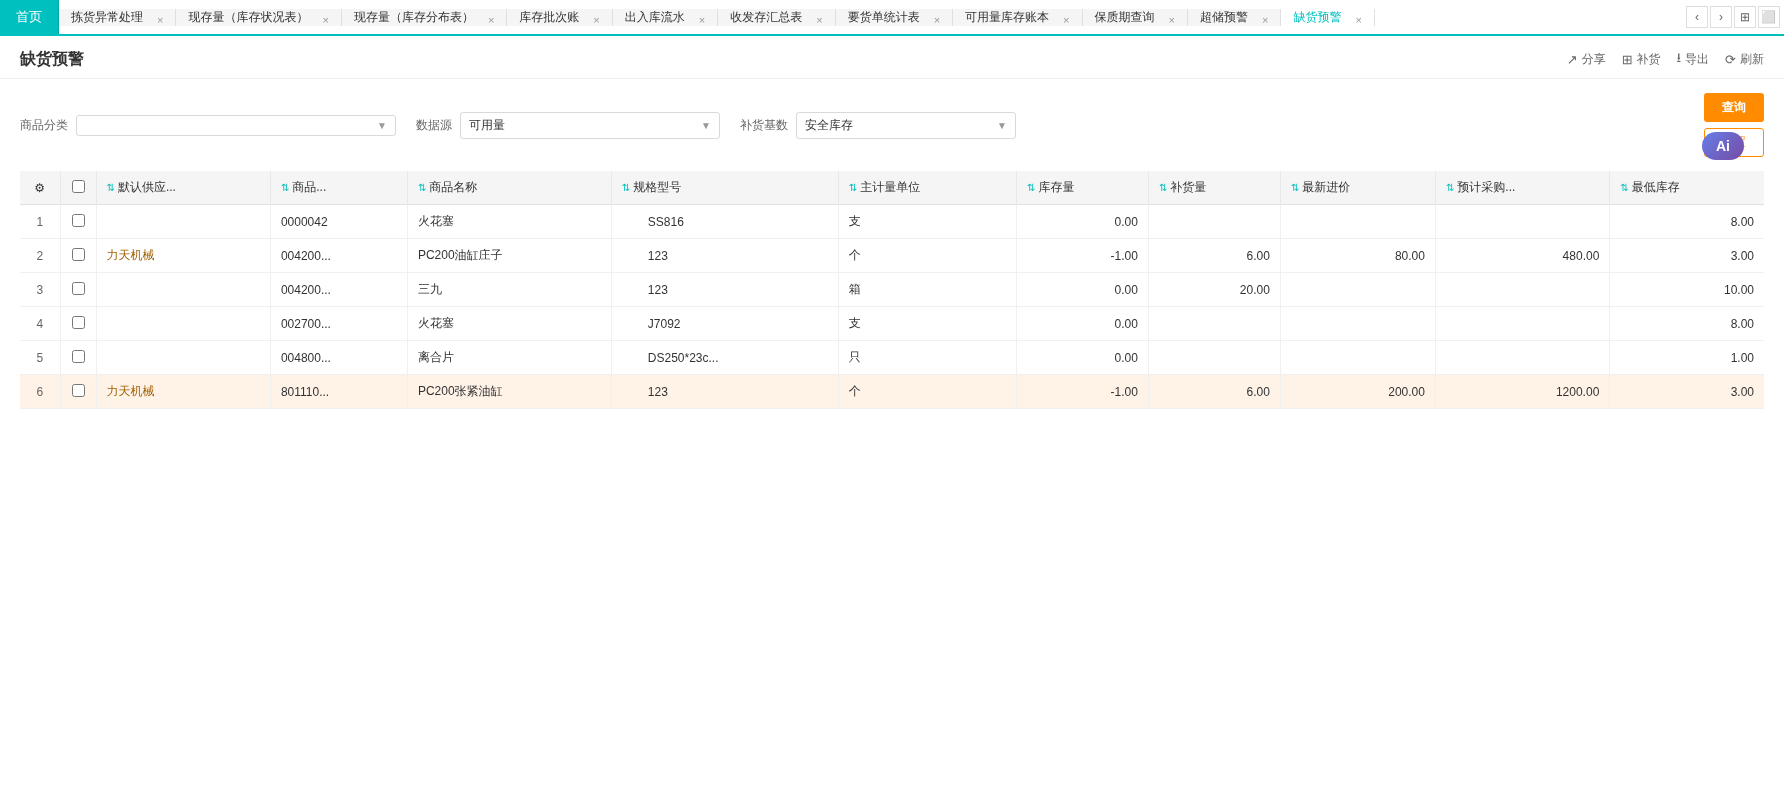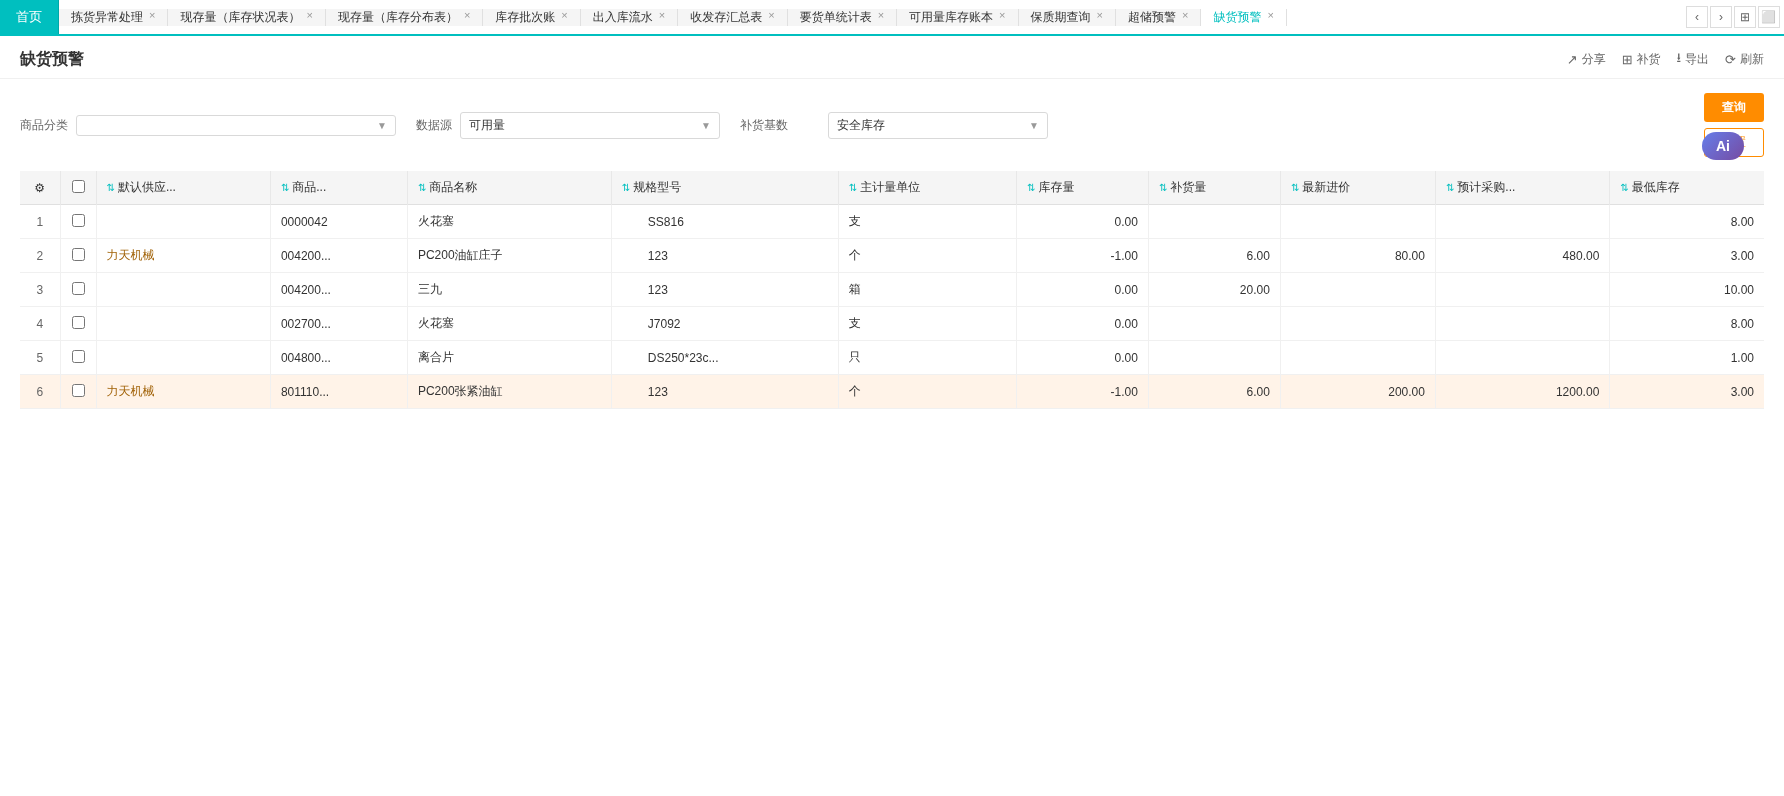--- a/index.html
+++ b/index.html
@@ -9,29 +9,30 @@
     .tab-bar {
       display: flex;
       align-items: center;
       background: #fff;
       border-bottom: 2px solid #00bfbf;
       height: 36px;
       overflow: hidden;
     }
     .tab-item {
       display: flex;
-      align-items: flex-start;
+      align-items: flex-end;
       padding: 0 12px;
       height: 100%;
       white-space: nowrap;
       cursor: pointer;
       border-right: 1px solid #e0e0e0;
       font-size: 12px;
       color: #333;
       background: #f5f5f5;
+      gap: 8px;
     }
     .tab-item.active {
       background: #fff;
       color: #00bfbf;
       border-bottom: 2px solid #fff;
       margin-bottom: -2px;
     }
     .tab-item .tab-close {
       margin-left: 6px;
       color: #999;
@@ -353,21 +354,21 @@
     <div class="filter-group">
       <span class="filter-label">数据源</span>
       <div class="filter-select" style="min-width:260px;gap:41px;">
         <span class="filter-value">可用量</span>
         <span class="arrow">▼</span>
       </div>
     </div>
 
     <div class="filter-group">
       <span class="filter-label">补货基数</span>
-      <div class="filter-select" style="min-width:220px;margin-left:32px;">
+      <div class="filter-select" style="min-width:220px;">
         <span class="filter-value">安全库存</span>
         <span class="arrow">▼</span>
       </div>
     </div>
 
     <div class="filter-actions">
       <button class="btn-query">查询</button>
       <button class="btn-settings">设置</button>
     </div>
   </div>

